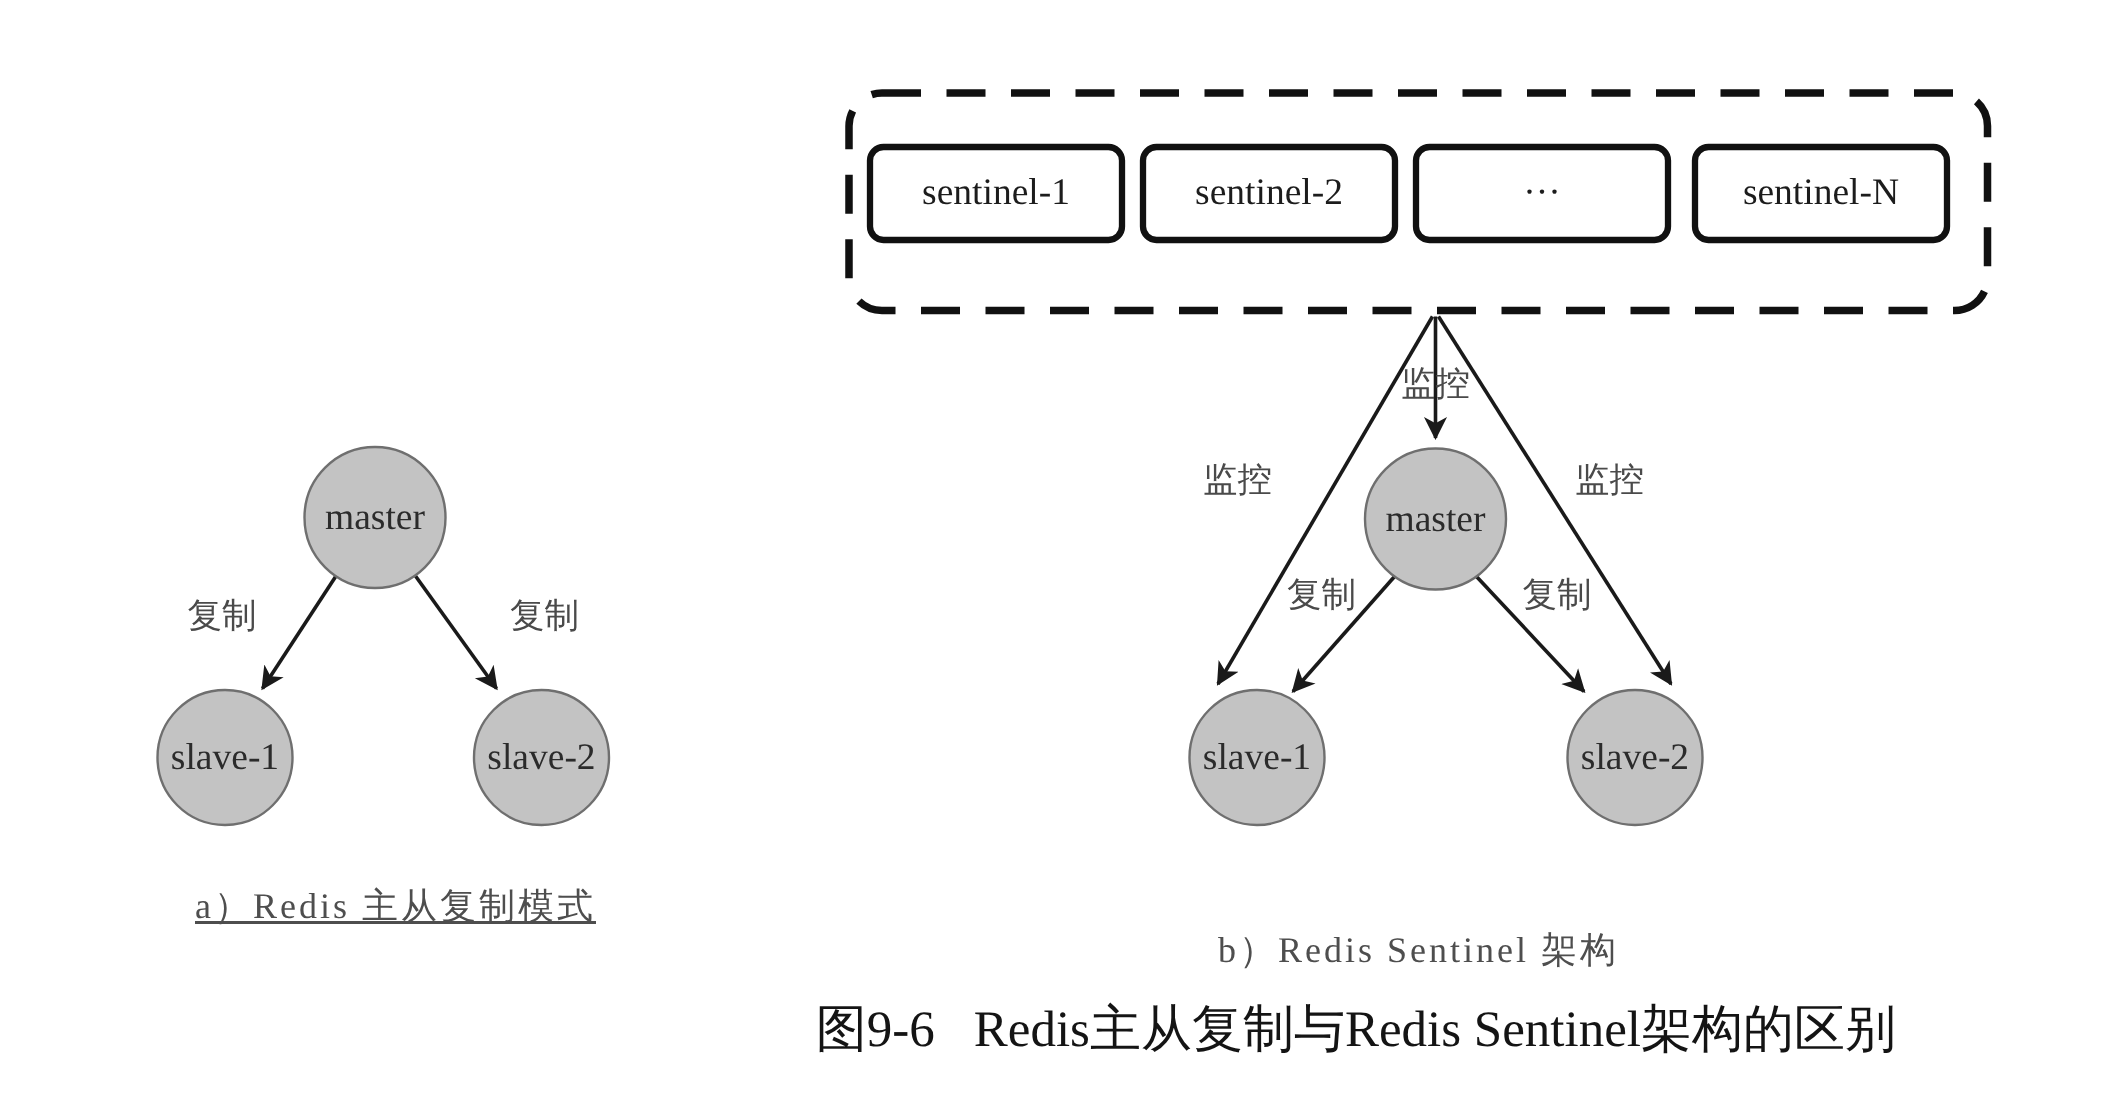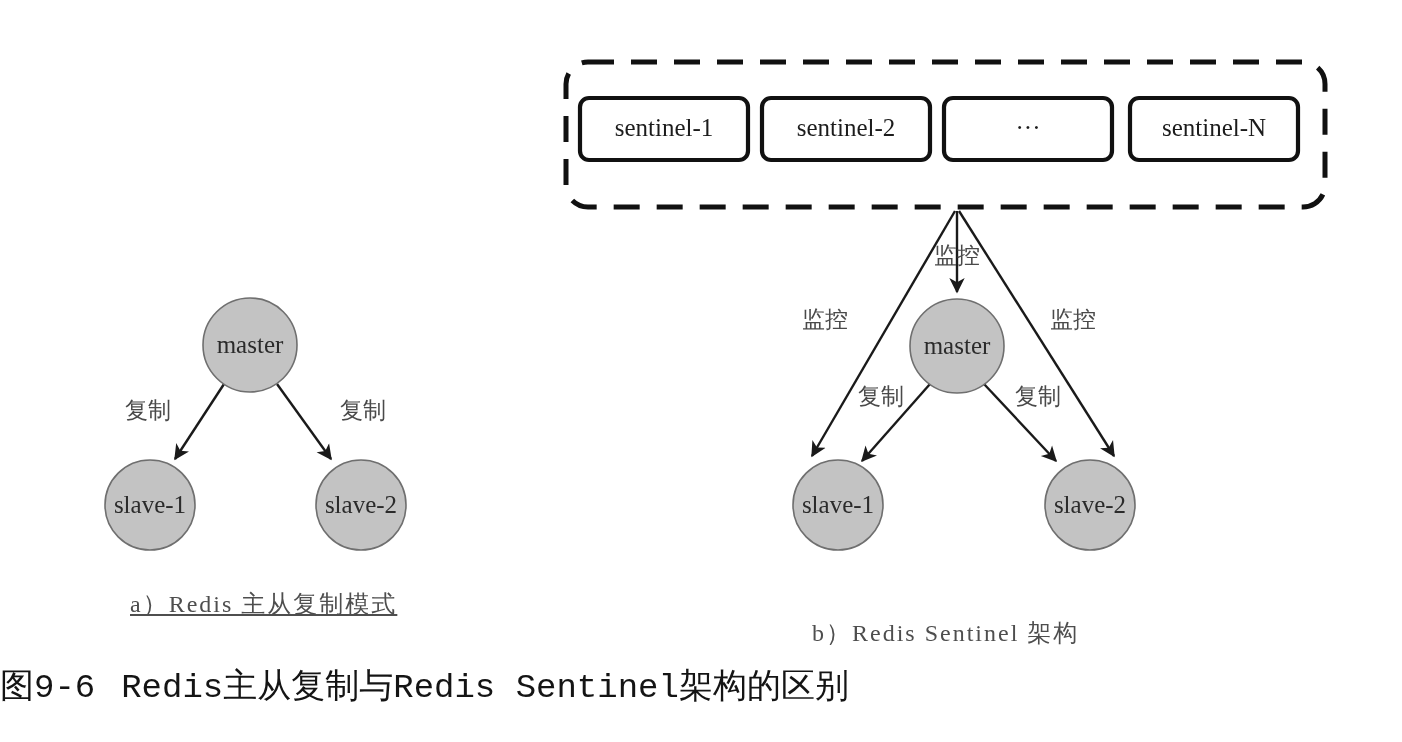--- a/index.html
+++ b/index.html
@@ -56,22 +56,22 @@
     letter-spacing: 2px;
     white-space: nowrap;
   }
   #caption-a { left: 130px; top: 588px; text-decoration: underline; }
   #caption-b { left: 812px; top: 588px; margin-top: 29px; }
   #figure-title {
     position: absolute;
     left: 0;
     top: 663px;
     width: 1264px;
-    text-align: left;
-    font-family: Liberation Mono, monospace;
+    text-align: right;
+    font-family: Liberation Serif, serif;
     font-size: 34px;
     color: #141414;
     white-space: nowrap;
   }
   #figure-title .title-num { margin-right: 26px; }
   #watermark {
     position: absolute;
     right: 28px;
     top: 650px;
     font-family: "Liberation Sans", "DejaVu Sans", sans-serif;

